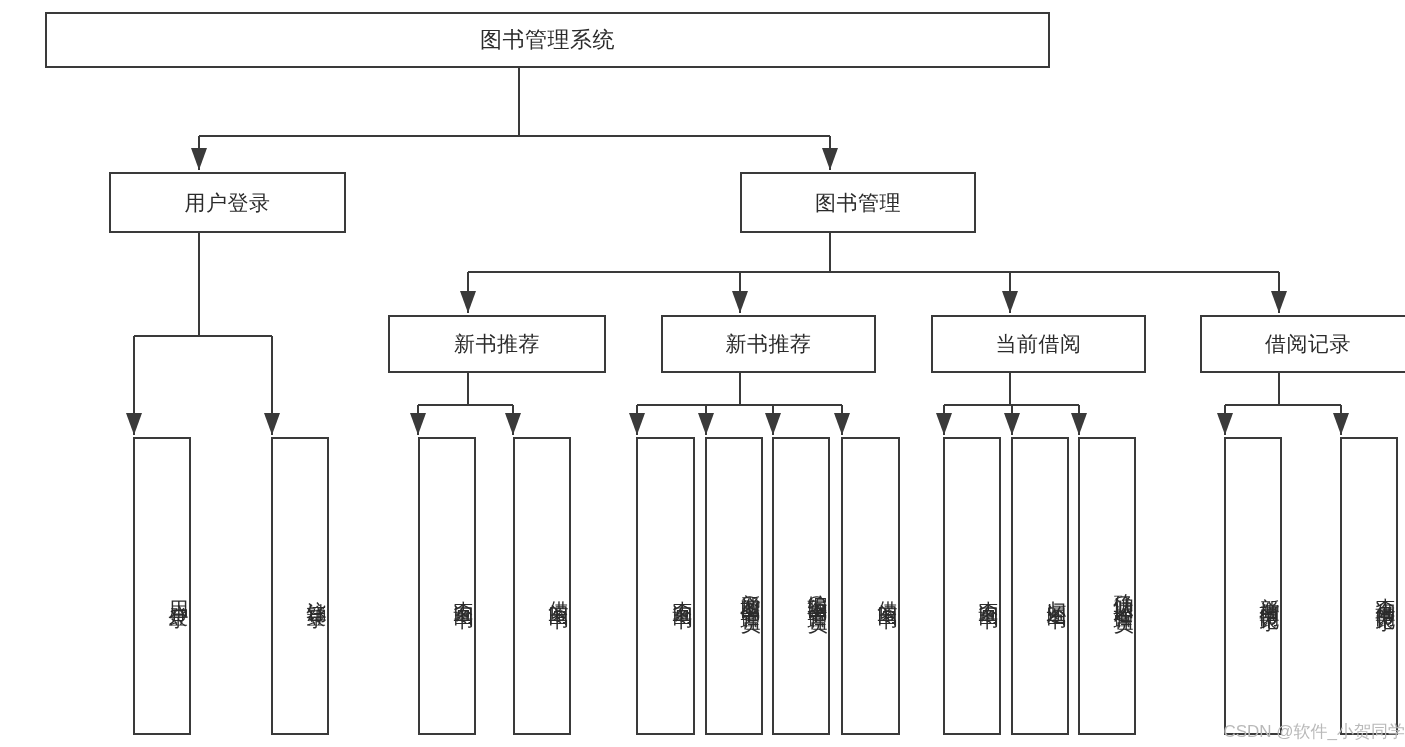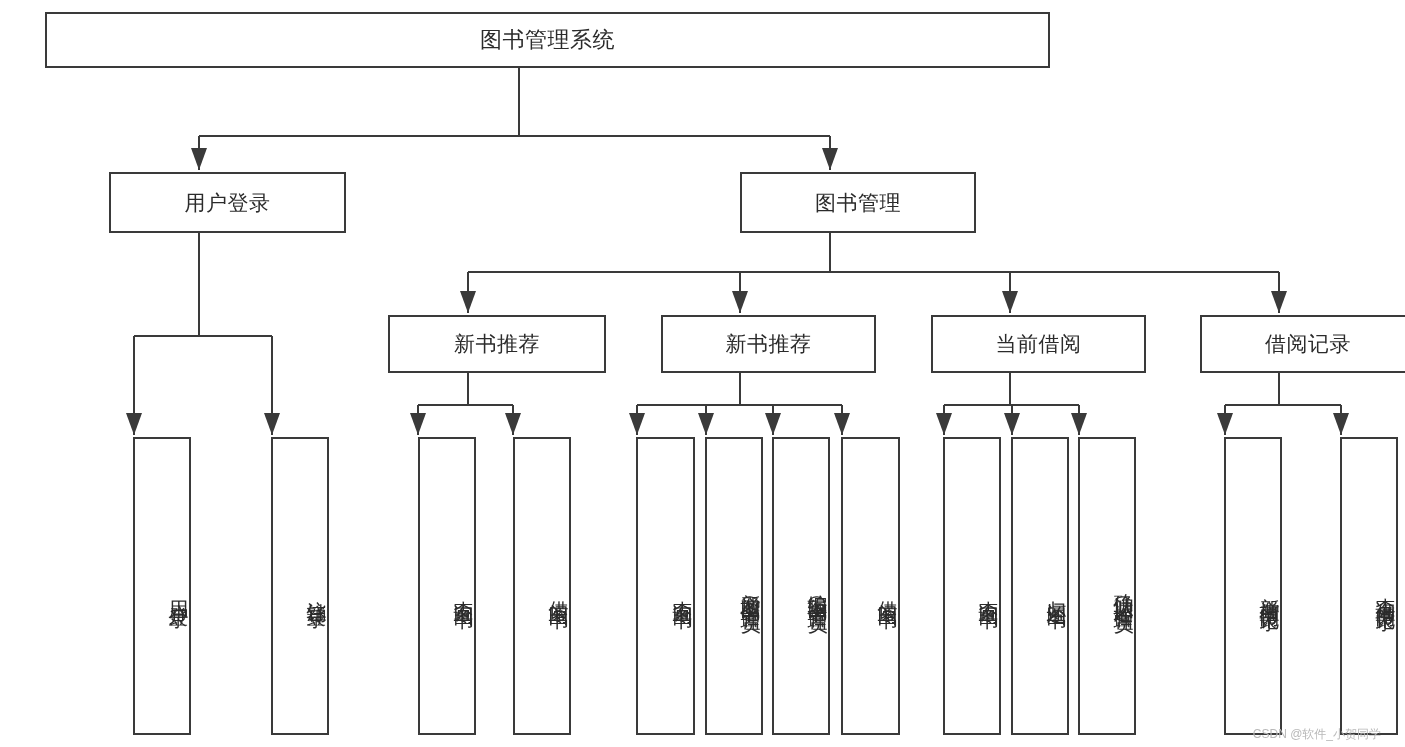--- a/index.html
+++ b/index.html
@@ -53,23 +53,23 @@
     padding-top: 10px;
     letter-spacing: 3px;
     line-height: 1.0;
   }
   .node.v .vtext {
     display: block;
     white-space: nowrap;
   }
   .watermark {
     position: absolute;
-    right: 24px;
+    right: 0;
     bottom: 4px;
-    font-size: 12px;
+    font-size: 17px;
     color: #b9b9b9;
     z-index: 3;
     white-space: nowrap;
     font-family: "Liberation Sans", "DejaVu Sans", sans-serif;
   }
 </style>
 </head>
 <body>
 
 <div id="canvas">

